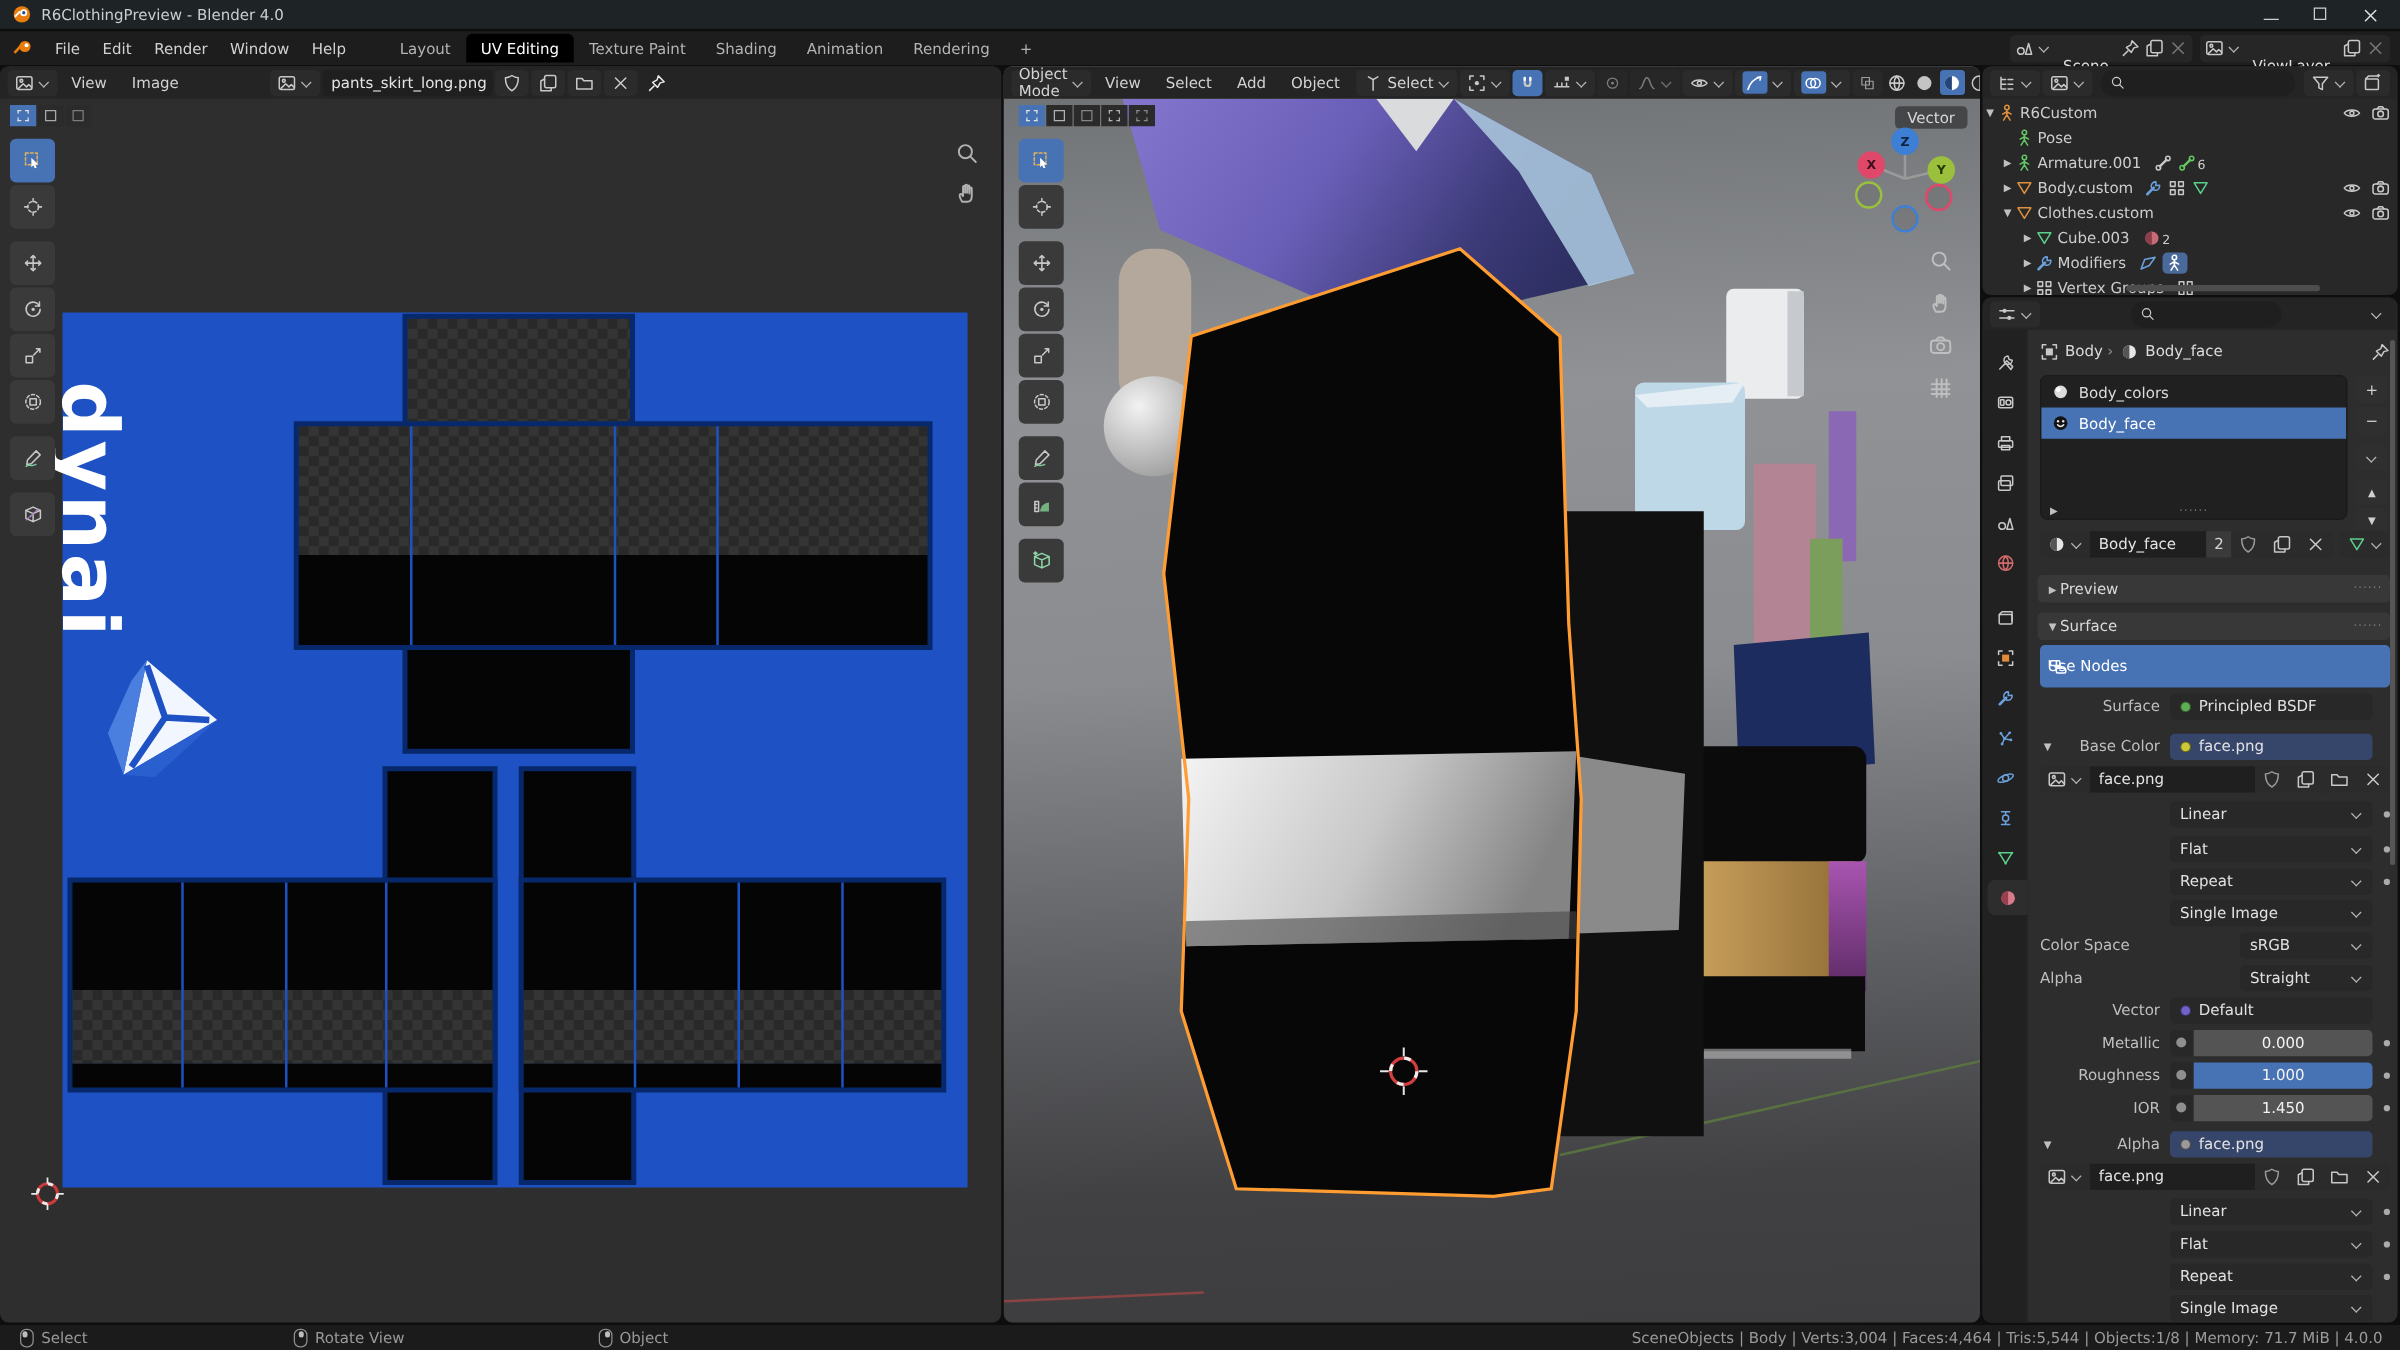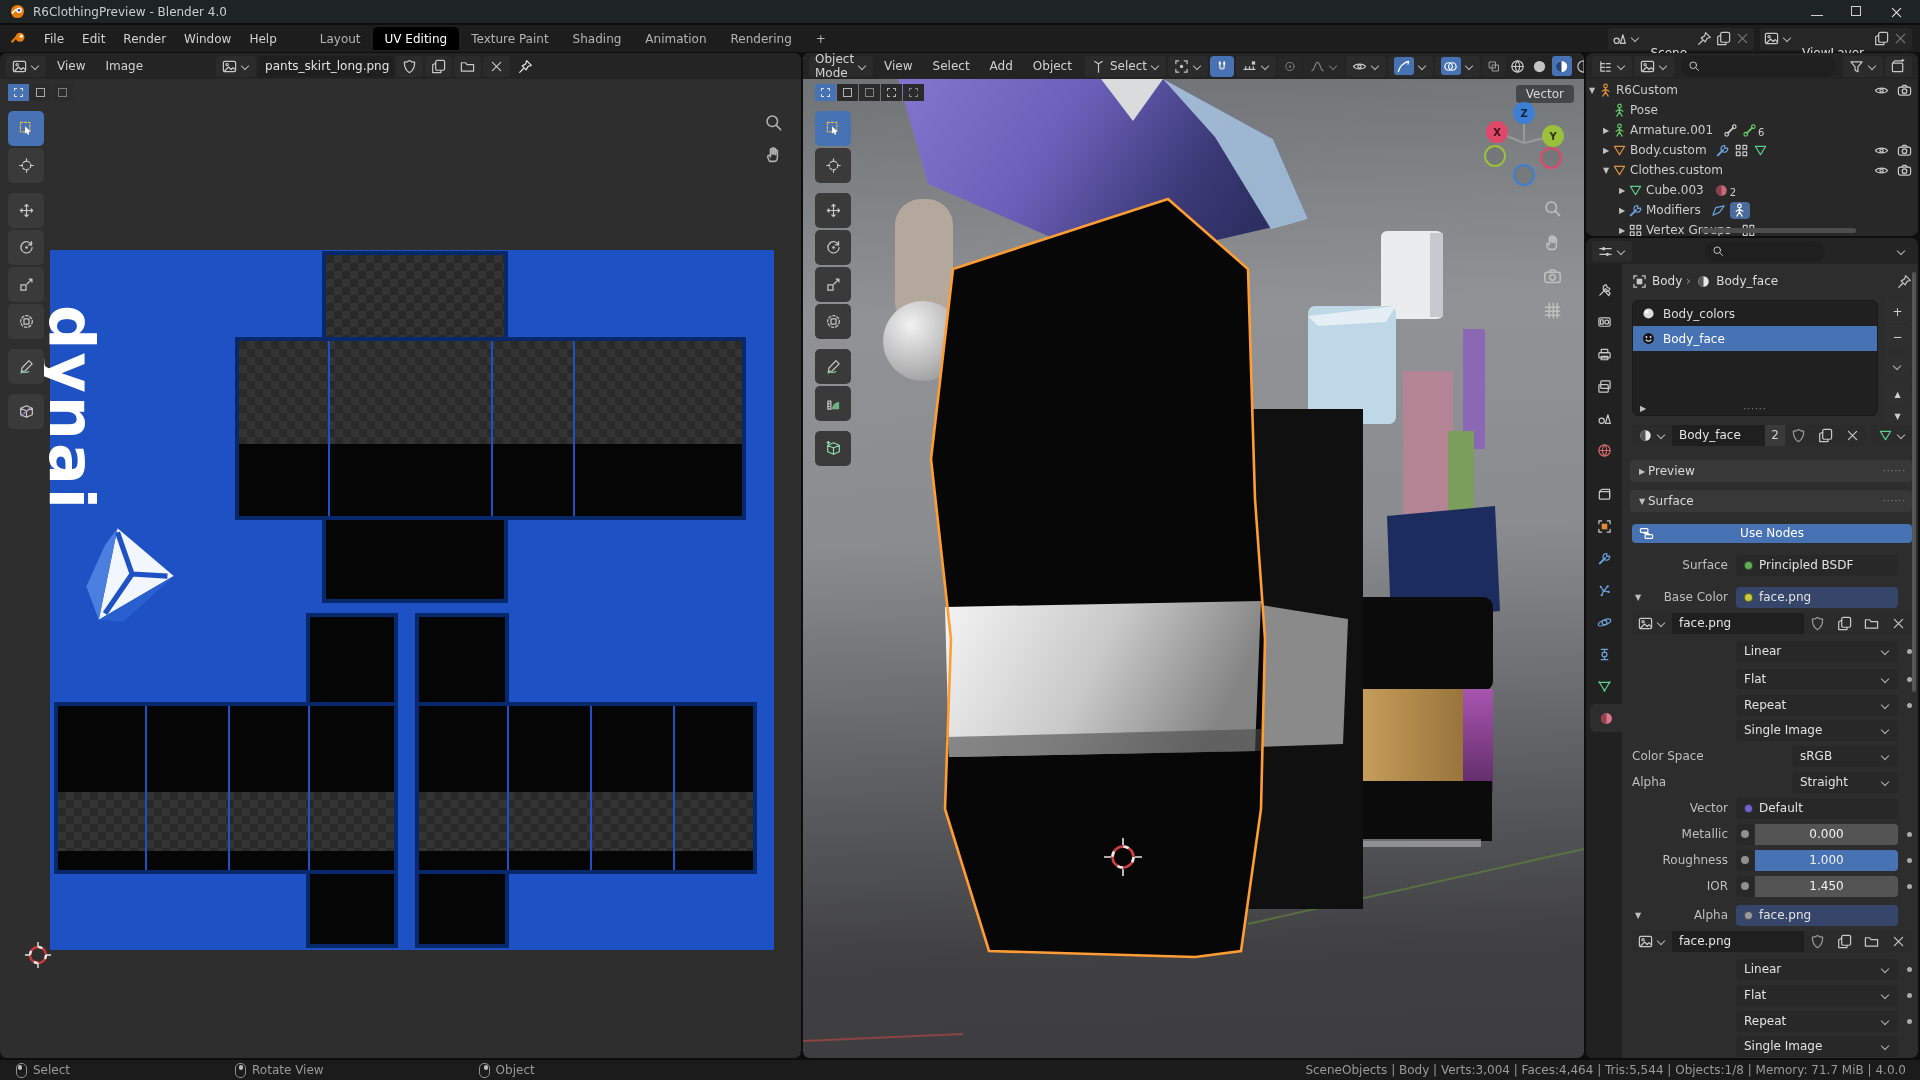--- a/index.html
+++ b/index.html
@@ -1202,21 +1202,21 @@
         <span class="dragdots">······</span>
       </div>
 
       <div class="panelhdr" style="top:226px">
         <span class="tri">▼</span>
         <span>Surface</span>
         <span class="dragdots">······</span>
       </div>
 
       <div class="prow" style="top:258px">
-        <span class="btn blue" style="flex:1;height:19px;justify-content:center;position:relative">
+        <span class="btn blue" style="flex:1;height:34px;position:relative">
           <span class="ic" style="position:absolute;left:7px">
               <svg class="i" viewBox="0 0 16 16" style="stroke:#fff">
                 <use href="#s-nodes"></use>
               </svg>
             </span>
           <span>Use Nodes</span>
         </span>
       </div>
 
       <div class="prow" style="top:290px">

